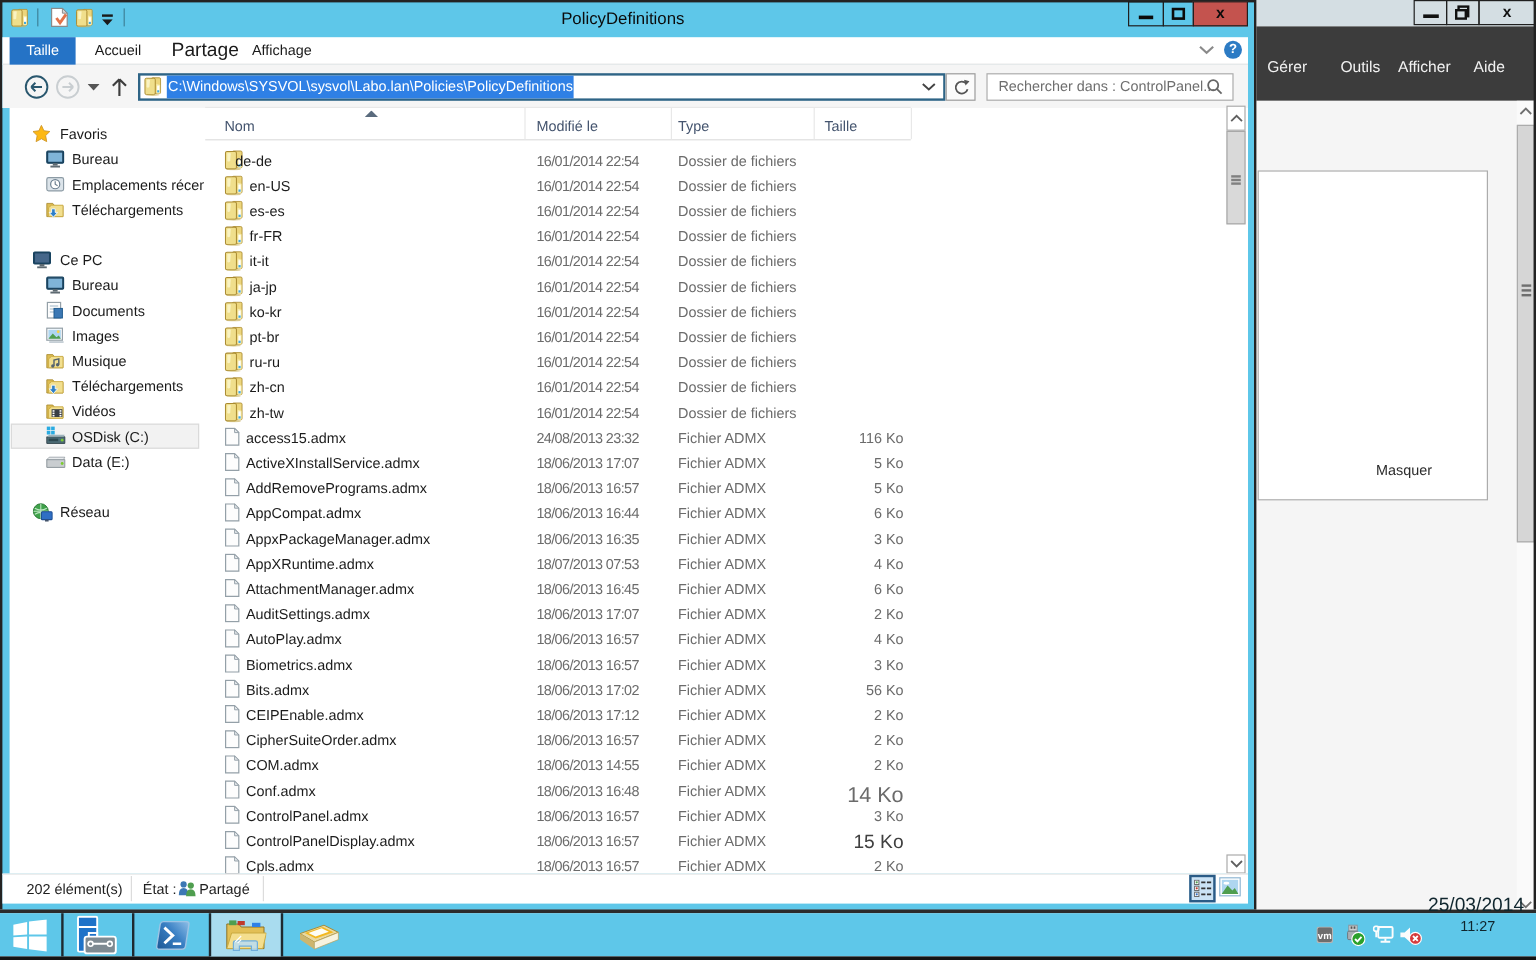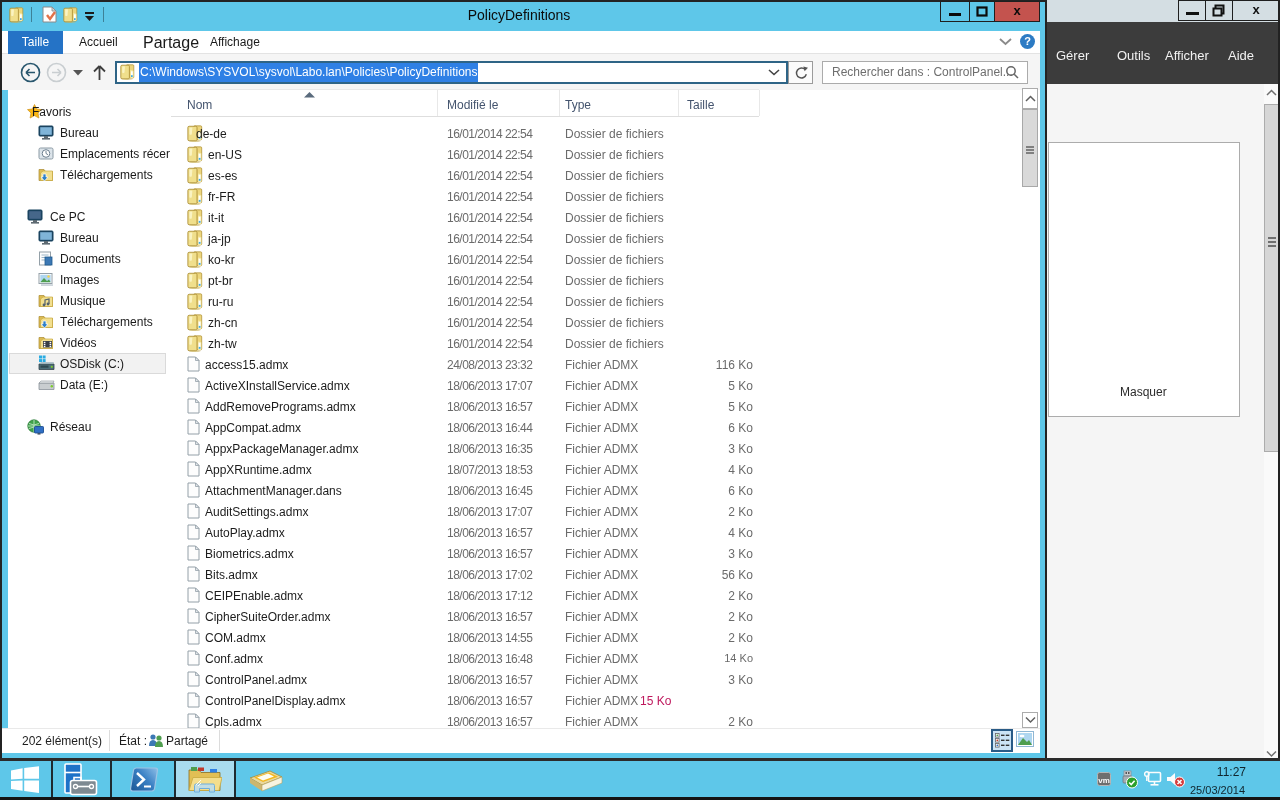--- a/index.html
+++ b/index.html
@@ -16,21 +16,21 @@
     <rect x="1.5" y="4.5" width="8" height="7" fill="#D4DEE3" stroke="#111" stroke-width="2"></rect>
   </svg>
 <div class="a" style="left:1244px;top:2px;width:24px;height:17px;color:#111;font-weight:bold;font-size:13px;text-align:center">x</div>
 <div class="a" style="left:1047px;top:22px;width:233px;height:62px;background:#3C3C3C"></div>
 <div class="a" style="left:1056px;top:48px;font-size:13px;color:#F2F2F2">Gérer</div>
 <div class="a" style="left:1117px;top:48px;font-size:13px;color:#F2F2F2">Outils</div>
 <div class="a" style="left:1165px;top:48px;font-size:13px;color:#F2F2F2">Afficher</div>
 <div class="a" style="left:1228px;top:48px;font-size:13px;color:#F2F2F2">Aide</div>
 <div class="a" style="left:1047px;top:84px;width:233px;height:674px;background:#F5F5F5"></div>
 <div class="a" style="left:1048px;top:142px;width:192px;height:275px;background:#FFF;border:1px solid #ACACAC"></div>
-<div class="a" style="left:1120px;top:385px;width:100px;text-align:left;font-size:12px;color:#2B2B2B">Masquer</div>
+<div class="a" style="left:1120px;top:385px;width:100px;text-align:center;font-size:12px;color:#2B2B2B">Masquer</div>
 <div class="a" style="left:1264px;top:84px;width:15px;height:674px;background:#FAFAFA"></div>
 <svg class="a" style="left:1266px;top:89px" width="11" height="8">
     <polyline points="1,6 5.5,1.5 10,6" fill="none" stroke="#707070" stroke-width="1.5"></polyline>
   </svg>
 <div class="a" style="left:1264px;top:104px;width:15px;height:348px;background:#D6D6D6;border:1px solid #ACACAC"></div>
 <div class="a" style="left:1268px;top:237px;width:8px;height:2px;background:#6F6F6F"></div>
 <div class="a" style="left:1268px;top:241px;width:8px;height:2px;background:#6F6F6F"></div>
 <div class="a" style="left:1268px;top:245px;width:8px;height:2px;background:#6F6F6F"></div>
 <svg class="a" style="left:1266px;top:750px" width="11" height="8">
     <polyline points="1,1.5 5.5,6 10,1.5" fill="none" stroke="#707070" stroke-width="1.5"></polyline>
@@ -310,28 +310,28 @@
   </svg>
 <div class="a" style="left:205px;top:442px;font-size:12px;color:#1C1C1C">AppxPackageManager.admx</div>
 <div class="a" style="left:447px;top:442px;font-size:12px;color:#6B6B6B;letter-spacing:-0.5px">18/06/2013 16:35</div>
 <div class="a" style="left:565px;top:442px;font-size:12px;color:#6B6B6B">Fichier ADMX</div>
 <div class="a" style="left:640px;top:442px;width:113px;text-align:right;font-size:12px;color:#6B6B6B">3 Ko</div>
 <svg class="a" style="left:187px;top:461px" width="13" height="16">
 <path d="M1,1 h7.5 l3.5,3.5 v10.5 h-11 z" fill="#FDFDFD" stroke="#94A0A8" stroke-width="1"></path>
 <path d="M8.5,1 l3.5,3.5 h-3.5 z" fill="#E5E9EC" stroke="#94A0A8" stroke-width="0.8"></path>
   </svg>
 <div class="a" style="left:205px;top:463px;font-size:12px;color:#1C1C1C">AppXRuntime.admx</div>
-<div class="a" style="left:447px;top:463px;font-size:12px;color:#6B6B6B;letter-spacing:-0.5px">18/07/2013 18:53</div>
+<div class="a" style="left:447px;top:463px;font-size:12px;color:#6B6B6B;letter-spacing:-0.5px">18/07/2013 07:53</div>
 <div class="a" style="left:565px;top:463px;font-size:12px;color:#6B6B6B">Fichier ADMX</div>
 <div class="a" style="left:640px;top:463px;width:113px;text-align:right;font-size:12px;color:#6B6B6B">4 Ko</div>
 <svg class="a" style="left:187px;top:482px" width="13" height="16">
 <path d="M1,1 h7.5 l3.5,3.5 v10.5 h-11 z" fill="#FDFDFD" stroke="#94A0A8" stroke-width="1"></path>
 <path d="M8.5,1 l3.5,3.5 h-3.5 z" fill="#E5E9EC" stroke="#94A0A8" stroke-width="0.8"></path>
   </svg>
-<div class="a" style="left:205px;top:484px;font-size:12px;color:#1C1C1C">AttachmentManager.dans</div>
+<div class="a" style="left:205px;top:484px;font-size:12px;color:#1C1C1C">AttachmentManager.admx</div>
 <div class="a" style="left:447px;top:484px;font-size:12px;color:#6B6B6B;letter-spacing:-0.5px">18/06/2013 16:45</div>
 <div class="a" style="left:565px;top:484px;font-size:12px;color:#6B6B6B">Fichier ADMX</div>
 <div class="a" style="left:640px;top:484px;width:113px;text-align:right;font-size:12px;color:#6B6B6B">6 Ko</div>
 <svg class="a" style="left:187px;top:503px" width="13" height="16">
 <path d="M1,1 h7.5 l3.5,3.5 v10.5 h-11 z" fill="#FDFDFD" stroke="#94A0A8" stroke-width="1"></path>
 <path d="M8.5,1 l3.5,3.5 h-3.5 z" fill="#E5E9EC" stroke="#94A0A8" stroke-width="0.8"></path>
   </svg>
 <div class="a" style="left:205px;top:505px;font-size:12px;color:#1C1C1C">AuditSettings.admx</div>
 <div class="a" style="left:447px;top:505px;font-size:12px;color:#6B6B6B;letter-spacing:-0.5px">18/06/2013 17:07</div>
 <div class="a" style="left:565px;top:505px;font-size:12px;color:#6B6B6B">Fichier ADMX</div>
@@ -384,37 +384,37 @@
 <div class="a" style="left:447px;top:631px;font-size:12px;color:#6B6B6B;letter-spacing:-0.5px">18/06/2013 14:55</div>
 <div class="a" style="left:565px;top:631px;font-size:12px;color:#6B6B6B">Fichier ADMX</div>
 <div class="a" style="left:640px;top:631px;width:113px;text-align:right;font-size:12px;color:#6B6B6B">2 Ko</div>
 <svg class="a" style="left:187px;top:650px" width="13" height="16">
 <path d="M1,1 h7.5 l3.5,3.5 v10.5 h-11 z" fill="#FDFDFD" stroke="#94A0A8" stroke-width="1"></path>
 <path d="M8.5,1 l3.5,3.5 h-3.5 z" fill="#E5E9EC" stroke="#94A0A8" stroke-width="0.8"></path>
   </svg>
 <div class="a" style="left:205px;top:652px;font-size:12px;color:#1C1C1C">Conf.admx</div>
 <div class="a" style="left:447px;top:652px;font-size:12px;color:#6B6B6B;letter-spacing:-0.5px">18/06/2013 16:48</div>
 <div class="a" style="left:565px;top:652px;font-size:12px;color:#6B6B6B">Fichier ADMX</div>
-<div class="a" style="left:640px;top:652px;width:113px;text-align:right;font-size:11px;color:#6B6B6B">14 Ko</div>
+<div class="a" style="left:640px;top:652px;width:113px;text-align:right;font-size:18px;color:#6B6B6B">14 Ko</div>
 <svg class="a" style="left:187px;top:671px" width="13" height="16">
 <path d="M1,1 h7.5 l3.5,3.5 v10.5 h-11 z" fill="#FDFDFD" stroke="#94A0A8" stroke-width="1"></path>
 <path d="M8.5,1 l3.5,3.5 h-3.5 z" fill="#E5E9EC" stroke="#94A0A8" stroke-width="0.8"></path>
   </svg>
 <div class="a" style="left:205px;top:673px;font-size:12px;color:#1C1C1C">ControlPanel.admx</div>
 <div class="a" style="left:447px;top:673px;font-size:12px;color:#6B6B6B;letter-spacing:-0.5px">18/06/2013 16:57</div>
 <div class="a" style="left:565px;top:673px;font-size:12px;color:#6B6B6B">Fichier ADMX</div>
 <div class="a" style="left:640px;top:673px;width:113px;text-align:right;font-size:12px;color:#6B6B6B">3 Ko</div>
 <svg class="a" style="left:187px;top:692px" width="13" height="16">
 <path d="M1,1 h7.5 l3.5,3.5 v10.5 h-11 z" fill="#FDFDFD" stroke="#94A0A8" stroke-width="1"></path>
 <path d="M8.5,1 l3.5,3.5 h-3.5 z" fill="#E5E9EC" stroke="#94A0A8" stroke-width="0.8"></path>
   </svg>
 <div class="a" style="left:205px;top:694px;font-size:12px;color:#1C1C1C">ControlPanelDisplay.admx</div>
 <div class="a" style="left:447px;top:694px;font-size:12px;color:#6B6B6B;letter-spacing:-0.5px">18/06/2013 16:57</div>
 <div class="a" style="left:565px;top:694px;font-size:12px;color:#6B6B6B">Fichier ADMX</div>
-<div class="a" style="left:640px;top:694px;width:113px;font-size:12px;color:#be185d">15 Ko</div>
+<div class="a" style="left:640px;top:694px;width:113px;text-align:right;font-size:16px;color:#404040">15 Ko</div>
 <svg class="a" style="left:187px;top:713px" width="13" height="16">
 <path d="M1,1 h7.5 l3.5,3.5 v10.5 h-11 z" fill="#FDFDFD" stroke="#94A0A8" stroke-width="1"></path>
 <path d="M8.5,1 l3.5,3.5 h-3.5 z" fill="#E5E9EC" stroke="#94A0A8" stroke-width="0.8"></path>
   </svg>
 <div class="a" style="left:205px;top:715px;font-size:12px;color:#1C1C1C">Cpls.admx</div>
 <div class="a" style="left:447px;top:715px;font-size:12px;color:#6B6B6B;letter-spacing:-0.5px">18/06/2013 16:57</div>
 <div class="a" style="left:565px;top:715px;font-size:12px;color:#6B6B6B">Fichier ADMX</div>
 <div class="a" style="left:640px;top:715px;width:113px;text-align:right;font-size:12px;color:#6B6B6B">2 Ko</div>
 <div class="a" style="left:1022px;top:88px;width:16px;height:21px;background:#FFF;border:1px solid #ABABAB"></div>
 <svg class="a" style="left:1025px;top:95px" width="11" height="8">
@@ -425,21 +425,21 @@
 <div class="a" style="left:1026px;top:149px;width:8px;height:2px;background:#808080"></div>
 <div class="a" style="left:1026px;top:152px;width:8px;height:2px;background:#808080"></div>
 <div class="a" style="left:1022px;top:712px;width:16px;height:16px;background:#FFF;border:1px solid #ABABAB"></div>
 <svg class="a" style="left:1025px;top:716px" width="11" height="8">
     <polyline points="1,1.5 5.5,6 10,1.5" fill="none" stroke="#606060" stroke-width="1.5"></polyline>
   </svg>
 <div class="a" style="left:9px;top:353px;width:157px;height:21px;background:#F2F2F2;border:1px solid #DADADA"></div>
 <svg class="a" style="left:27px;top:104px" width="15" height="15">
     <polygon points="7.5,0.5 9.6,5 14.5,5.6 11,9 11.9,14 7.5,11.6 3.1,14 4,9 0.5,5.6 5.4,5" fill="#FDB813" stroke="#D29A2B" stroke-width="0.8"></polygon>
   </svg>
-<div class="a" style="left:32px;top:105px;font-size:12px;color:#1A1A1A;">Favoris</div>
+<div class="a" style="left:50px;top:105px;font-size:12px;color:#1A1A1A;">Favoris</div>
 <svg class="a" style="left:38px;top:125px" width="16" height="15">
 <rect x="1" y="1" width="14" height="10" rx="1" fill="#1E4460" stroke="#16425F" stroke-width="1"></rect>
 <rect x="2.2" y="2.2" width="11.6" height="7.6" fill="#7FB4D8"></rect>
 <rect x="6" y="11" width="4" height="2" fill="#5E6A72"></rect>
 <rect x="4" y="13" width="8" height="1.6" fill="#5E6A72"></rect>
   </svg>
 <div class="a" style="left:60px;top:126px;font-size:12px;color:#1A1A1A;">Bureau</div>
 <svg class="a" style="left:38px;top:146px" width="16" height="15">
 <rect x="1" y="2" width="14" height="11" rx="1.5" fill="#DCE4EA" stroke="#8C9BA5" stroke-width="1"></rect>
 <circle cx="8" cy="7.5" r="3.8" fill="#FFF" stroke="#6E8090" stroke-width="1"></circle>
@@ -639,12 +639,12 @@
 <line x1="6.5" y1="13.8" x2="14.5" y2="13.8" stroke="#FCFCFC" stroke-width="1.6"></line>
 <circle cx="2.8" cy="3" r="2.2" fill="none" stroke="#FCFCFC" stroke-width="1.4"></circle>
 <line x1="2.8" y1="5.2" x2="2.8" y2="10" stroke="#FCFCFC" stroke-width="1.4"></line>
   </svg>
 <svg class="a" style="left:1166px;top:771px" width="19" height="17">
 <polygon points="1,6 4.5,6 9,2 9,14 4.5,10 1,10" fill="#FCFCFC"></polygon>
 <circle cx="13.5" cy="11" r="5" fill="#D53C3C" stroke="#FFF" stroke-width="1"></circle>
 <path d="M11.5,9 l4,4 M15.5,9 l-4,4" stroke="#FFF" stroke-width="1.5"></path>
   </svg>
 <div class="a" style="left:1190px;top:765px;width:56px;text-align:right;font-size:12px;color:#10262E">11:27</div>
-<div class="a" style="left:1190px;top:784px;width:71px;text-align:left;font-size:11px;color:#10262E">25/03/2014</div>
+<div class="a" style="left:1190px;top:746px;width:71px;text-align:left;font-size:16px;color:#10262E">25/03/2014</div>
 </body></html>

